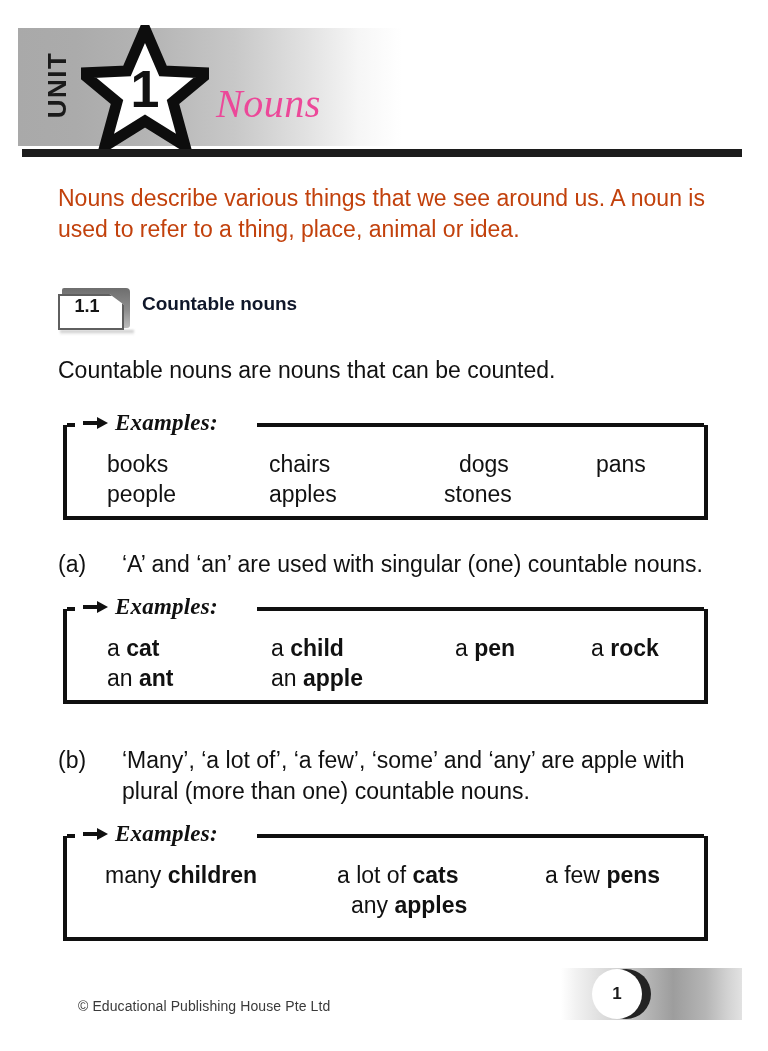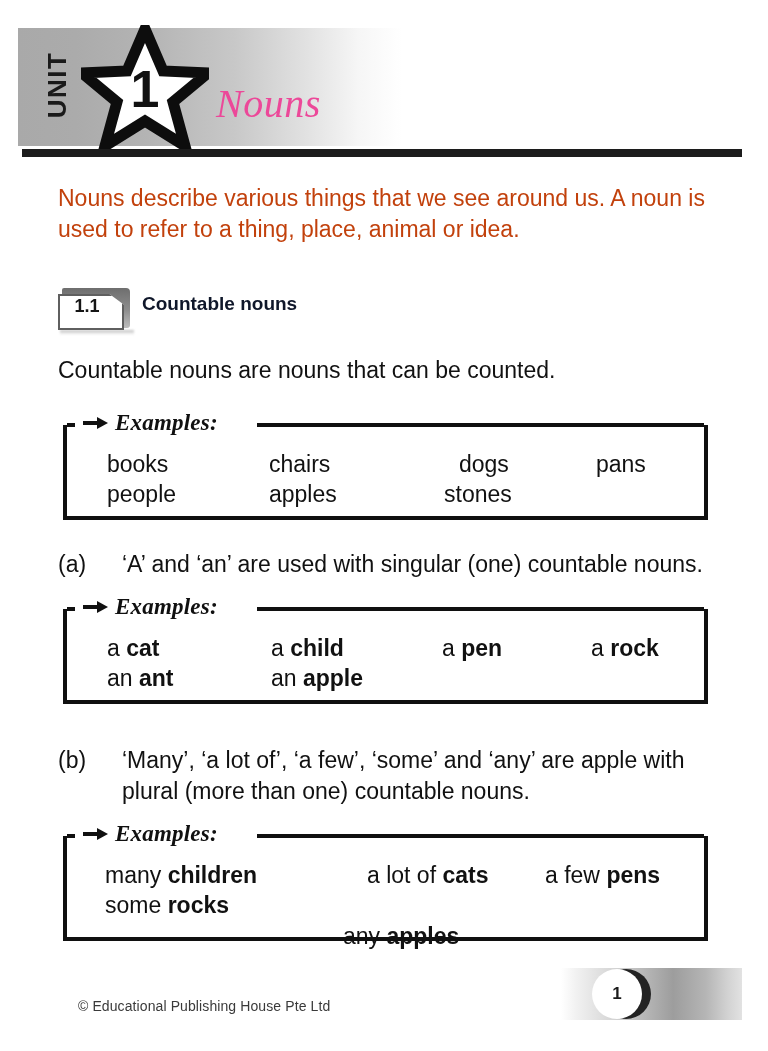--- a/index.html
+++ b/index.html
@@ -409,21 +409,21 @@
     <div class="exbox-top-line"></div>
   </div>
   <div class="ex-label">
     <span class="ex-arrow"></span>
     <span class="ex-label-text">Examples:</span>
   </div>
   <div class="exbox-body">
     <div class="exrow">
       <span class="excell" style="left:40px;"><span>a </span><b>cat</b></span>
       <span class="excell" style="left:204px;"><span>a </span><b>child</b></span>
-      <span class="excell" style="left:375px;text-align:center;"><span>a </span><b>pen</b></span>
+      <span class="excell" style="left:388px;text-align:center;"><span>a </span><b>pen</b></span>
       <span class="excell" style="left:524px;"><span>a </span><b>rock</b></span>
     </div>
     <div class="exrow">
       <span class="excell" style="left:40px;"><span>an </span><b>ant</b></span>
       <span class="excell" style="left:204px;"><span>an </span><b>apple</b></span>
     </div>
   </div>
 </div>
 
 <div class="item" style="top:745px;">
@@ -436,26 +436,25 @@
     <div class="exbox-top-stubL"></div>
     <div class="exbox-top-line"></div>
   </div>
   <div class="ex-label">
     <span class="ex-arrow"></span>
     <span class="ex-label-text">Examples:</span>
   </div>
   <div class="exbox-body">
     <div class="exrow">
       <span class="excell" style="left:38px;"><span>many </span><b>children</b></span>
-      <span class="excell" style="left:270px;margin-left:30px;"><span>a lot of </span><b>cats</b></span>
+      <span class="excell" style="left:270px;"><span>a lot of </span><b>cats</b></span>
       <span class="excell" style="left:478px;"><span>a few </span><b>pens</b></span>
     </div>
     <div class="exrow">
-      <span class="excell" style="left:38px;"><span>some </span><b>rocks</b></span>
-      <span class="excell" style="left:276px;margin-top:31px;"><span>any </span><b>apples</b></span>
+      <span class="excell" style="left:284px;"><span>any </span><b>apples</b></span>
     </div>
   </div>
 </div>
 
 <div class="footer-copy">© Educational Publishing House Pte Ltd</div>
 <div class="page-tab"></div>
 <div class="page-crescent"></div>
 <div class="page-circle"></div>
 <div class="page-num">1</div>
 

